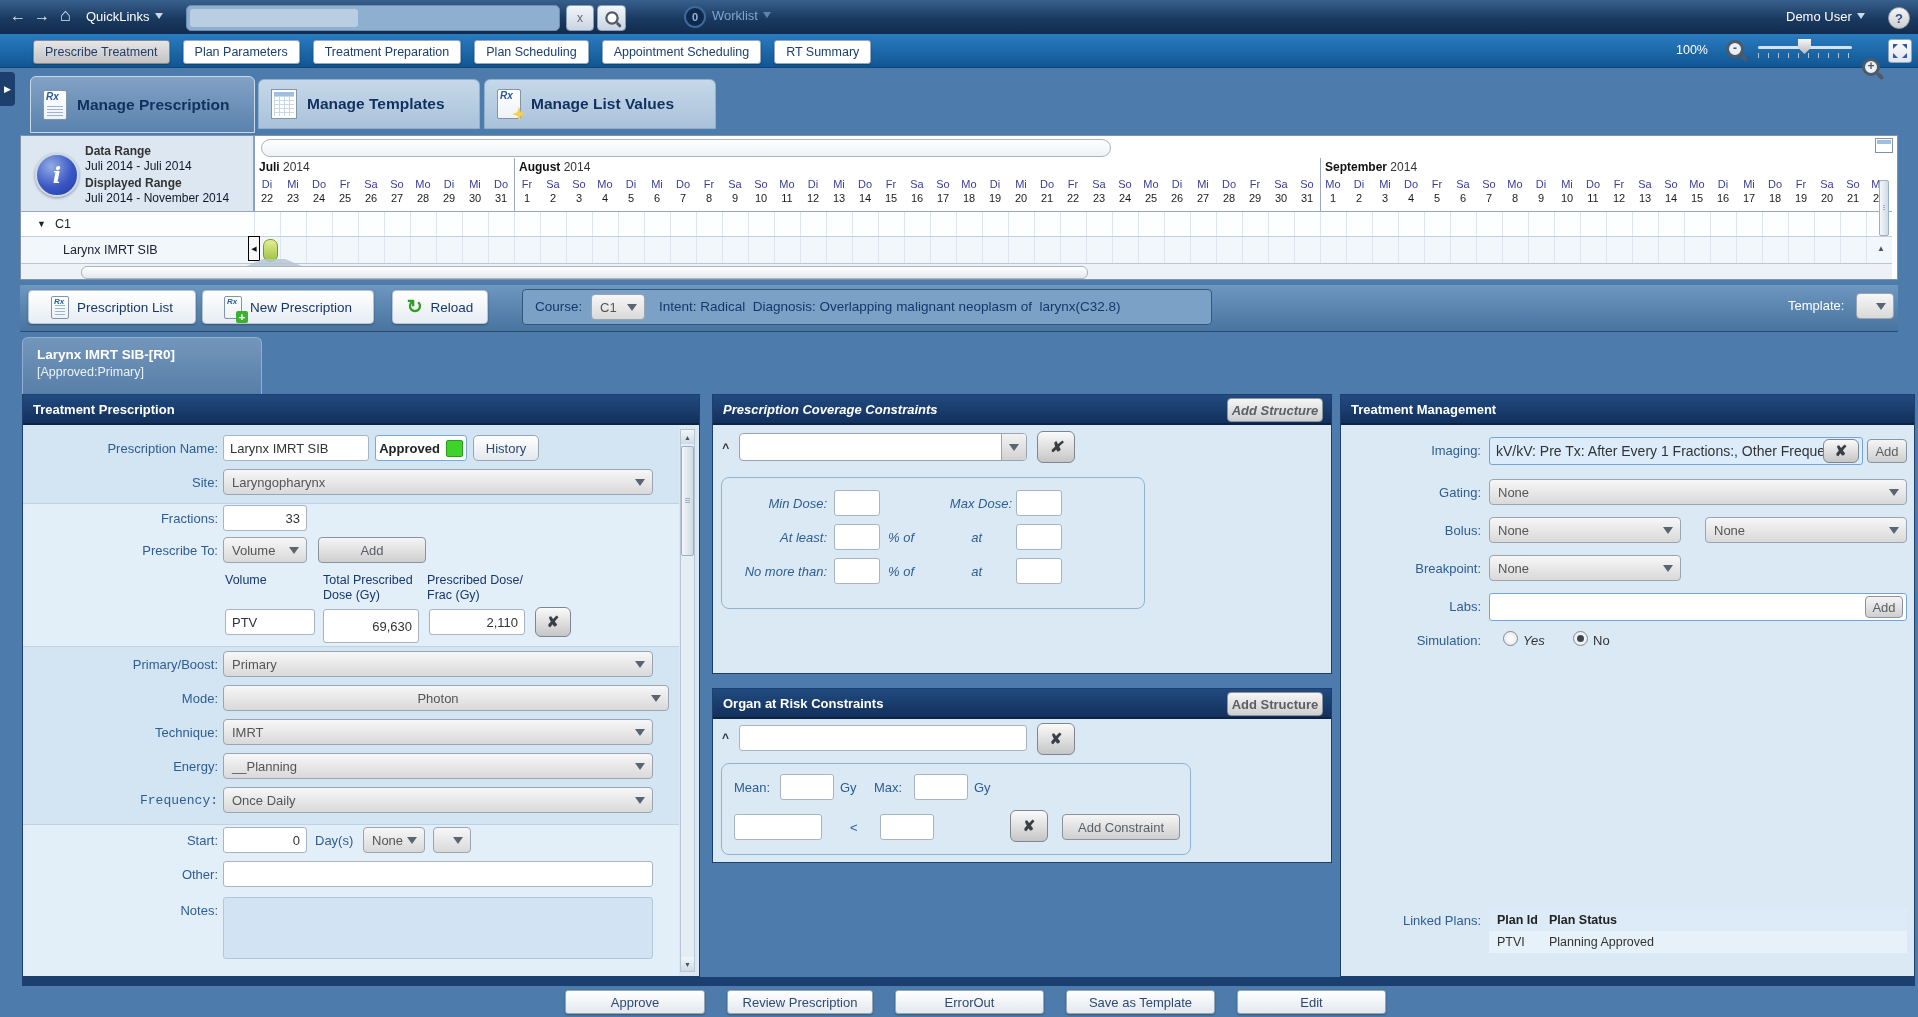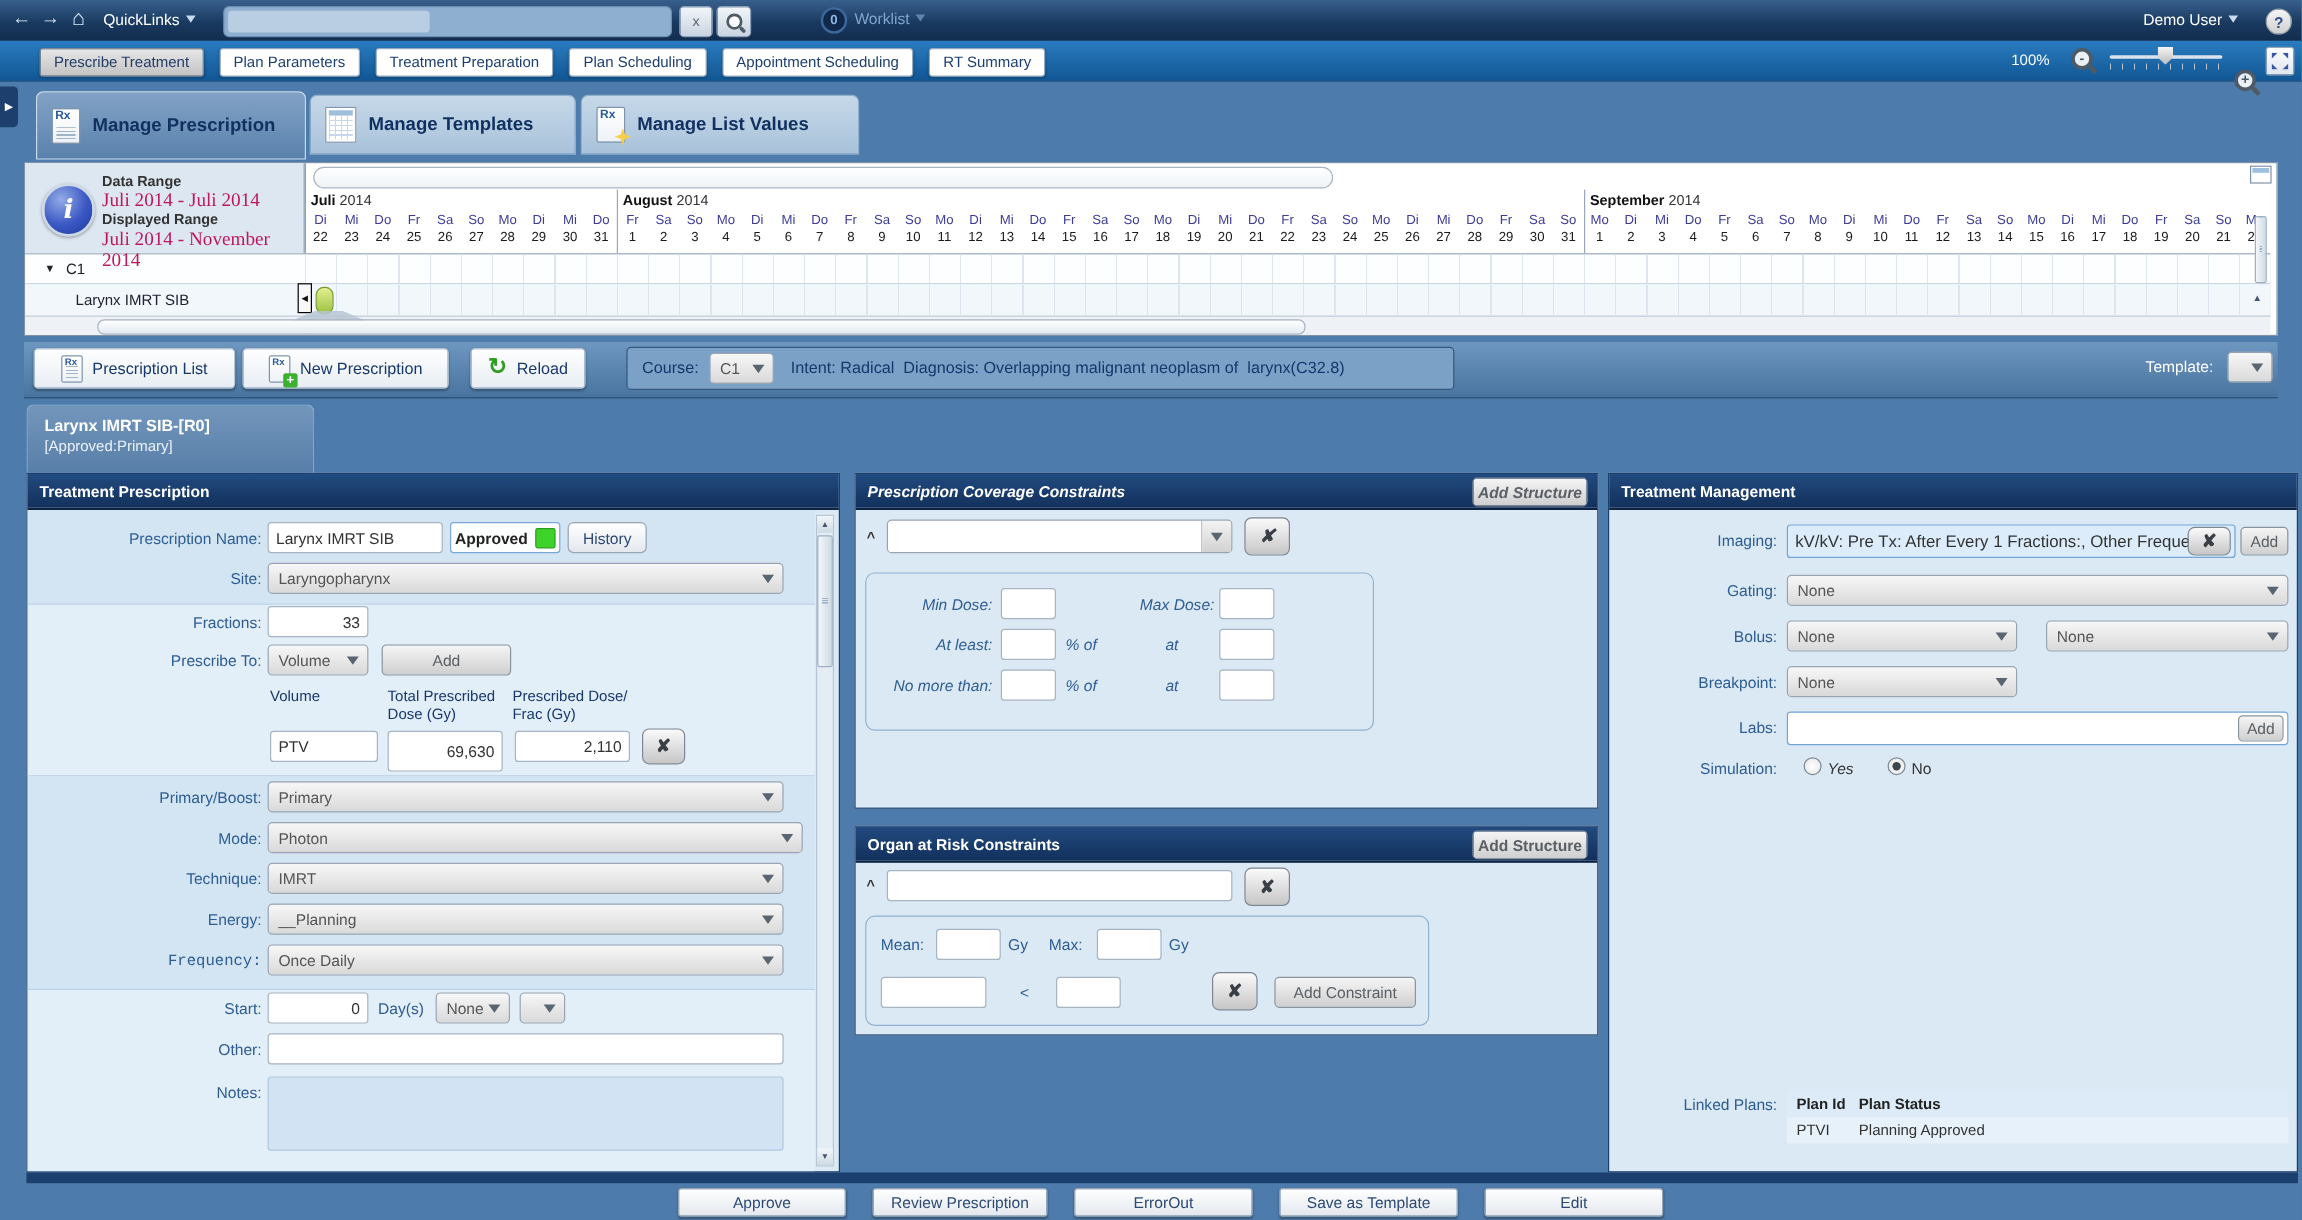--- a/index.html
+++ b/index.html
@@ -37,21 +37,21 @@
     clip-path:polygon(0 0,100% 0,100% 58%,50% 100%,0 58%);}
   .fsicon{position:absolute;width:22px;height:22px;background:linear-gradient(#fdfdfd,#dfe6ee);
     border:1px solid #93a5b8;border-radius:3px;display:flex;align-items:center;justify-content:center;}
   
   .modtab{position:absolute;top:79px;height:54px;border-radius:6px 6px 0 0;cursor:pointer;
     display:flex;align-items:center;padding-left:12px;box-sizing:border-box;}
   .modtab .mlabel{font-size:15.5px;font-weight:bold;color:#10305f;margin-left:10px;}
   .modtab.inactive{background:linear-gradient(#c6d8e9,#a9c2da);border:1px solid #8fb0cc;height:50px;}
   .modtab.active{background:linear-gradient(#82a2c5,#5a82ad);border:1px solid #c9d9e8;top:76px;height:57px;}
   .doc-icon{width:22px;height:28px;background:linear-gradient(#fff,#eef2f6);border:1px solid #8095aa;border-radius:2px;position:relative;flex:none;}
-  .doc-icon .rx{position:absolute;top:0px;left:2px;font-size:10px;font-weight:bold;color:#2a5c9a;}
+  .doc-icon .rx{position:absolute;top:0px;left:2px;font-size:10px;font-weight:bold;font-style:italic;color:#2a5c9a;}
   .doc-icon .lines{position:absolute;left:3px;right:3px;bottom:3px;height:10px;
     background:repeating-linear-gradient(#9fb4c8 0 1px,transparent 1px 3px);}
   .doc-icon.sm{width:16px;height:21px;}
   .doc-icon.sm .rx{font-size:8px;}
   .table-icon{width:24px;height:28px;background:#fff;border:1px solid #8095aa;position:relative;flex:none;}
   .table-icon::before{content:"";position:absolute;inset:2px;
     background:linear-gradient(#9fc0dd 4px,transparent 4px),
     repeating-linear-gradient(#c7d8ea 0 1px,transparent 1px 4px),
     repeating-linear-gradient(90deg,#c7d8ea 0 1px,transparent 1px 5px);}
   .star{position:absolute;right:-6px;bottom:-3px;width:14px;height:14px;background:#f7cf4a;
@@ -62,21 +62,21 @@
     color:#fff;font-size:9px;display:flex;align-items:center;justify-content:center;cursor:pointer;}
   
   #scheduler{position:absolute;left:20px;top:135px;width:1878px;height:145px;background:#fff;
     border:1px solid #7f92a8;box-sizing:border-box;}
   #sch-info{position:absolute;left:0;top:0;width:233px;height:75px;background:#dde7f1;border-right:1px solid #8fa2b5;box-sizing:border-box;}
   .info-circle{position:absolute;left:14px;top:17px;width:40px;height:40px;border-radius:50%;
     background:radial-gradient(circle at 35% 28%,#93ace6,#3a57c4 55%,#1e3aa0);border:2px solid #cdd9e6;
     color:#fff;display:flex;align-items:center;justify-content:center;
     font-family:"DejaVu Serif",serif;font-style:italic;font-weight:bold;font-size:22px;box-shadow:0 1px 3px rgba(0,0,0,.4);}
   .info-b{font-size:12px;font-weight:bold;color:#333;}
-  .info-t{font-size:16px;color:#be185d;font-family:Liberation Serif, serif;}
+  .info-t{font-size:12px;color:#0f172a;}
   #range-track{position:absolute;left:240px;top:3px;width:848px;height:16px;border-radius:9px;
     background:linear-gradient(#ffffff,#eef2f6);border:1px solid #a9b4c0;cursor:pointer;}
   #calendar-months{position:absolute;left:233px;top:22px;display:flex;height:53px;}
   .month{box-sizing:border-box;}
   .month-title{font-size:12px;padding:2px 0 3px 5px;white-space:nowrap;}
   .mname{font-weight:bold;color:#111;}
   .myear{color:#333;}
   .day-row{display:flex;}
   .dcell{width:26px;text-align:center;flex:none;}
   .dow{font-size:11px;color:#3c3c96;line-height:14px;}
@@ -638,21 +638,21 @@
           <span>✘</span>
         </div>
 
       <div class="lbl r" style="left:0;top:232px;width:195px;">Primary/Boost:</div>
       <div class="dd" style="left:200px;top:226px;width:430px;height:26px;">
           <span>Primary</span>
           <span class="car"></span>
         </div>
 
       <div class="lbl r" style="left:0;top:266px;width:195px;">Mode:</div>
-      <div class="dd" style="left:200px;top:260px;width:446px;height:26px;">
+      <div class="dd" style="left:200px;top:260px;width:446px;height:26px;justify-content:center;">
           <span>Photon</span>
           <span class="car"></span>
         </div>
 
       <div class="lbl r" style="left:0;top:300px;width:195px;">Technique:</div>
       <div class="dd" style="left:200px;top:294px;width:430px;height:26px;">
           <span>IMRT</span>
           <span class="car"></span>
         </div>
 

